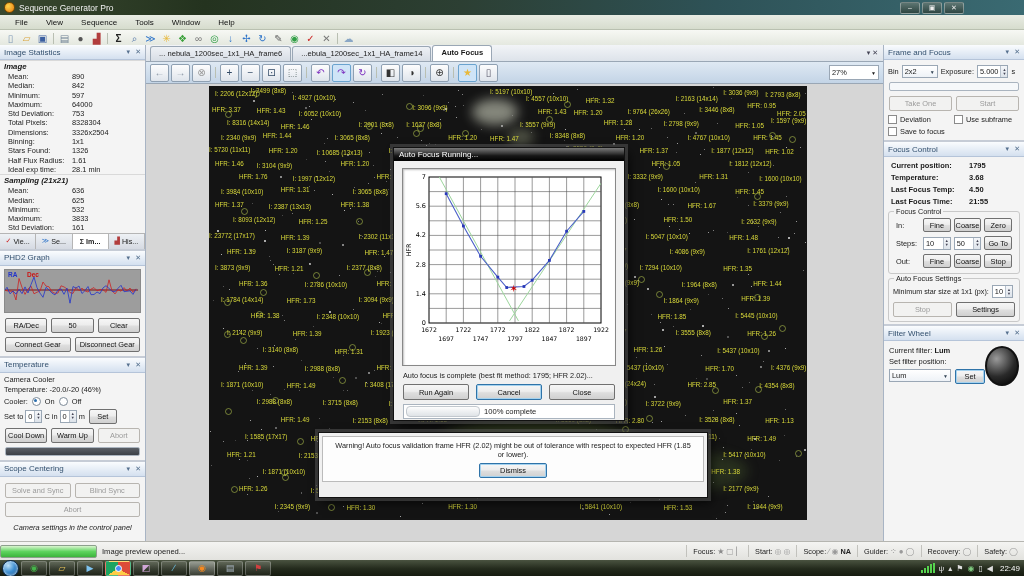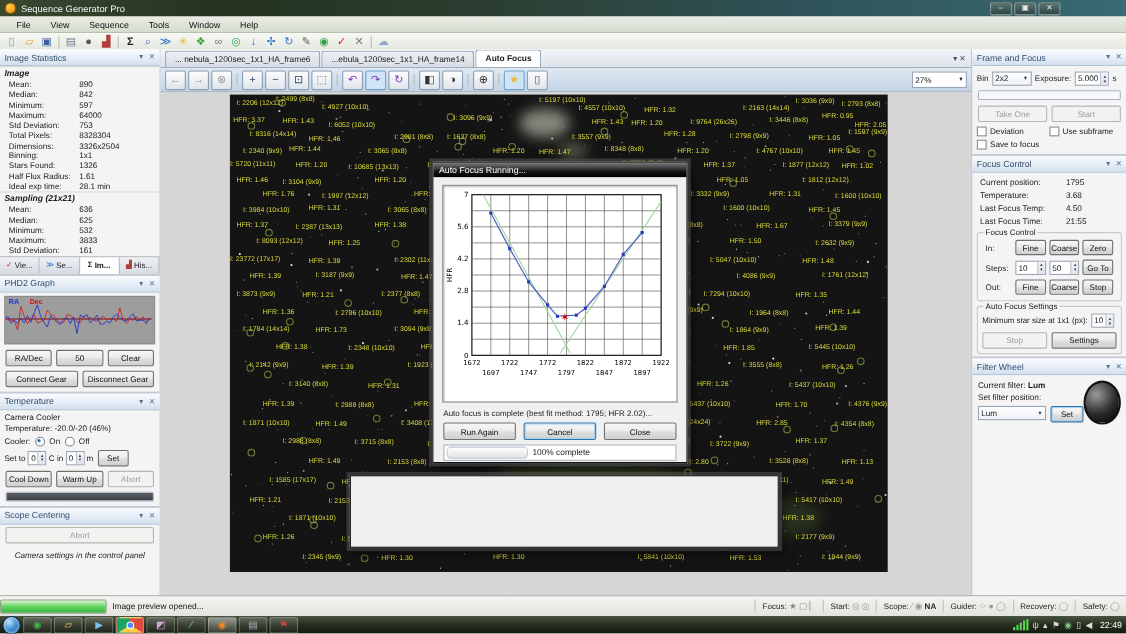--- a/index.html
+++ b/index.html
@@ -80,21 +80,21 @@
   #afbtns{display:flex;justify-content:space-between;padding:3px 9px 2px;}
   #afbtns .btn{width:64px;height:14px;}
   #afprog{margin:2px 9px;height:13px;border:1px solid #aab4bf;background:#fff;display:flex;align-items:center;}
   #afprog .bar{width:72px;height:9px;margin:0 4px 0 2px;border:1px solid #c2c8ce;border-radius:4px;background:linear-gradient(#fdfdfd,#dfe3e7);}
   #afprog .ptxt{font-size:7.6px;}
   #warndlg{left:318px;top:432px;width:388px;height:64px;}
   #warnbody{background:#fdfdfd;border:1px solid #bbb;margin:3px;height:44px;display:flex;flex-direction:column;align-items:center;justify-content:center;gap:4px;}
   #warnmsg{font-size:7.3px;padding:0 10px;text-align:center;}
   #warndismiss{width:66px;height:13px;}
   
-  .inforow{display:flex;padding:1.5px 0 1.5px 7px;font-size:7.5px;}
+  .inforow{display:flex;padding:1.5px 0 1.5px 7px;font-size:7.5px;font-weight:bold;}
   .inforow .lab{width:78px;}
   .fcrow{display:flex;align-items:center;gap:3px;padding:2px 4px;font-size:7.4px;}
   .fcrow .rl{width:24px;}
   .fcrow .btn{flex:1;height:12px;}
   
   #statusbar{position:absolute;left:0;right:0;bottom:16px;height:18px;background:linear-gradient(#f4f4f2,#e2e2de);border-top:1px solid #b5b5b0;display:flex;align-items:center;font-size:7.6px;}
   #sbprog{width:95px;height:11px;margin:0 5px 0 0;border:1px solid #8ca08c;border-radius:2px;background:linear-gradient(#d9f5cf,#5fd45f 50%,#3cb43c);}
   #sbright{margin-left:auto;display:flex;align-items:center;height:100%;}
   .sbseg{display:flex;align-items:center;gap:2px;padding:0 6px;border-left:1px solid #c2c2bd;height:70%;font-size:7.3px;color:#222;}
   .sbseg .ico{color:#9a9a9a;font-size:8px;}
@@ -321,20 +321,24 @@
       <div class="pbar" style="margin:2px 5px 4px;background:linear-gradient(#5a5f66,#3c4046)"></div>
     </div>
 
     <div class="panel" style="flex:1;border-bottom:none">
       <div class="phdr">
         <span>Scope Centering</span>
         <span class="sp"></span>
           <span class="gly">▾</span>
           <span class="gly">✕</span>
       </div>
+      <div class="brow" id="scopebtns1" style="padding-top:6px">
+          <span class="btn dis" style="flex: 1 1 0%;">Solve and Sync</span>
+          <span class="btn dis" style="flex: 1 1 0%;">Blind Sync</span>
+        </div>
       <div class="brow" id="scopebtns2">
           <span class="btn dis" style="flex: 1 1 0%;">Abort</span>
         </div>
       <div class="note" style="padding:4px 6px">Camera settings in the control panel</div>
     </div>
   </div>
 
   <div id="center">
     <div id="doctabs">
         <span class="doctab">... nebula_1200sec_1x1_HA_frame6</span>
@@ -1262,20 +1266,24 @@
       <span class="btn fochl">Cancel</span>
       <span class="btn">Close</span>
     </div>
   <div id="afprog">
     <span class="bar"></span>
     <span class="ptxt">100% complete</span>
   </div>
 </div>
 
 <div class="dlg" id="warndlg">
+  <div id="warnbody">
+    <div id="warnmsg">Warning! Auto focus validation frame HFR (2.02) might be out of tolerance with respect to expected HFR (1.85 or lower).</div>
+    <span class="btn fochl" id="warndismiss">Dismiss</span>
+  </div>
 </div>
 
 <div id="statusbar">
   <span id="sbprog"></span>
   <span>Image preview opened...</span>
   <div id="sbright">
       <span class="sbseg">
         <span>Focus:</span>
         <span class="ico star">★</span>
         <span class="ico">▢</span>

